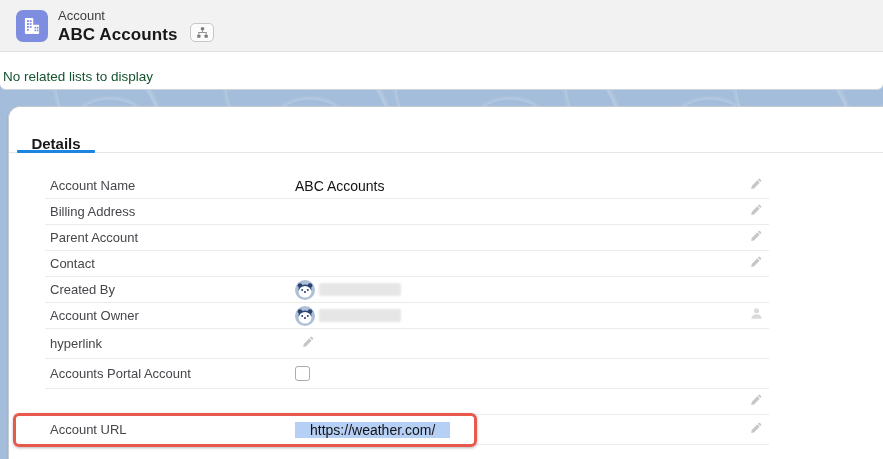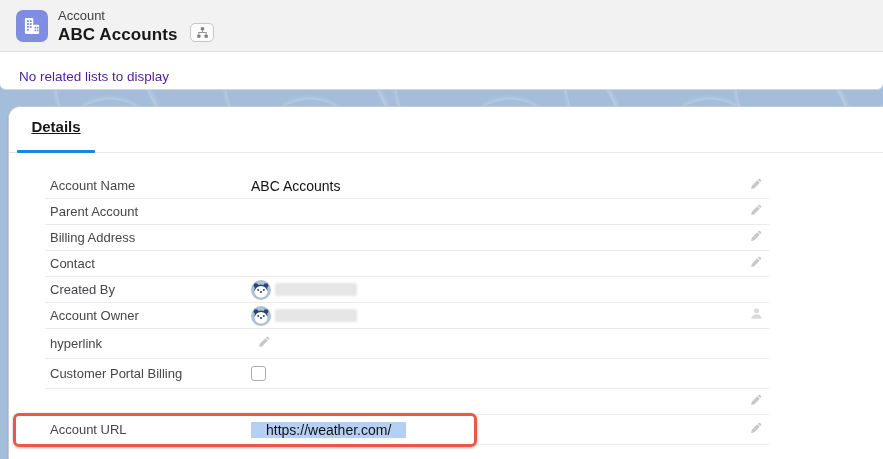--- a/index.html
+++ b/index.html
@@ -34,48 +34,49 @@
     background:#fbfbfb; border:1px solid #c9c7c5; border-radius:5px;
     display:flex; align-items:center; justify-content:center; cursor:pointer;
   }
 
   
   .related-card {
     position:absolute; left:0; top:52px; width:883px; height:38px;
     background:#fff; border-radius:0 0 6px 6px;
     border-bottom:1px solid #cfd5dd;
   }
-  .related-msg { position:absolute; left:3px; top:17px; font-size:13.5px; color:#4c1d95;margin-left:16px; }
+  .related-msg { position:absolute; left:3px; top:17px; font-size:13.5px; color:#14532d; }
 
   
   .details-card {
     position:absolute; left:8px; top:106px; width:875px; height:353px;
     background:#fff; border:1px solid #c6cbd2; border-right:none; border-bottom:none;
     border-radius:12px 0 0 0;
     box-shadow:0 1px 2px rgba(0,0,0,.12);
   }
   .tab-bar {
     position:relative; height:46px; border-bottom:1px solid #e6e6e4;
   }
   .tab-item {
     position:absolute; left:8px; bottom:0; width:78px; height:34px;
-    display:flex; align-items:flex-start; justify-content:center; cursor:pointer;text-decoration:underline;
+    display:flex; align-items:flex-end; justify-content:center; cursor:pointer;
   }
   .tab-label { font-size:15px; font-weight:700; color:#181818; }
   .tab-underline {
     position:absolute; left:0; bottom:-1px; width:100%; height:3px;
     background:#1b85e0; border-radius:1px;
   }
 
   
   .fields { margin:20px 0 0 36px; width:724px; }
   .row {
     position:relative; display:flex; align-items:center;
     height:26px; padding-left:5px;
     border-bottom:1px solid #ebebea;
+    gap:44px;
   }
   .row.tall { height:30px; }
   .f-label { flex:0 0 201px; font-size:13px; color:#46464b; }
   .f-value { flex:1 1 auto; display:flex; align-items:center; gap:4px; font-size:14px; color:#121212; min-width:0; }
   .f-action { flex:0 0 26px; display:flex; align-items:center; justify-content:center; }
   .f-action svg { cursor:pointer; }
   .sel { background:#b6d0f5; padding:0 15px; }
   .redacted { width:82px; height:13px; background:#e6e6e6; border-radius:2px; filter:blur(1.3px); }
   .avatar { width:20px; height:20px; flex:0 0 20px; }
   .checkbox {
@@ -144,32 +145,32 @@
         <div class="f-value">
           <span>ABC Accounts</span>
         </div>
         <span class="f-action">
           <span><svg width="14" height="14" viewBox="0 0 16 16" fill="#c9c7c5">
               <path d="M11.2 2.1c.3-.3.9-.3 1.2 0l1.5 1.5c.3.3.3.9 0 1.2l-1 1-2.7-2.7 1-1zM9.5 3.8l2.7 2.7-6.5 6.5-3.1.6.5-3.2 6.4-6.6z"></path>
             </svg></span>
         </span>
       </div>
       <div class="row">
+        <span class="f-label">Billing Address</span>
+        <div class="f-value">
+          <span></span>
+        </div>
+        <span class="f-action">
+          <span><svg width="14" height="14" viewBox="0 0 16 16" fill="#c9c7c5">
+              <path d="M11.2 2.1c.3-.3.9-.3 1.2 0l1.5 1.5c.3.3.3.9 0 1.2l-1 1-2.7-2.7 1-1zM9.5 3.8l2.7 2.7-6.5 6.5-3.1.6.5-3.2 6.4-6.6z"></path>
+            </svg></span>
+        </span>
+      </div>
+      <div class="row">
         <span class="f-label">Parent Account</span>
-        <div class="f-value">
-          <span></span>
-        </div>
-        <span class="f-action">
-          <span><svg width="14" height="14" viewBox="0 0 16 16" fill="#c9c7c5">
-              <path d="M11.2 2.1c.3-.3.9-.3 1.2 0l1.5 1.5c.3.3.3.9 0 1.2l-1 1-2.7-2.7 1-1zM9.5 3.8l2.7 2.7-6.5 6.5-3.1.6.5-3.2 6.4-6.6z"></path>
-            </svg></span>
-        </span>
-      </div>
-      <div class="row">
-        <span class="f-label">Billing Address</span>
         <div class="f-value">
           <span></span>
         </div>
         <span class="f-action">
           <span><svg width="14" height="14" viewBox="0 0 16 16" fill="#c9c7c5">
               <path d="M11.2 2.1c.3-.3.9-.3 1.2 0l1.5 1.5c.3.3.3.9 0 1.2l-1 1-2.7-2.7 1-1zM9.5 3.8l2.7 2.7-6.5 6.5-3.1.6.5-3.2 6.4-6.6z"></path>
             </svg></span>
         </span>
       </div>
       <div class="row">
@@ -224,21 +225,21 @@
       </div>
       <div class="row tall">
         <span class="f-label">hyperlink</span>
         <span class="f-action">
           <span><svg width="14" height="14" viewBox="0 0 16 16" fill="#c9c7c5">
               <path d="M11.2 2.1c.3-.3.9-.3 1.2 0l1.5 1.5c.3.3.3.9 0 1.2l-1 1-2.7-2.7 1-1zM9.5 3.8l2.7 2.7-6.5 6.5-3.1.6.5-3.2 6.4-6.6z"></path>
             </svg></span>
         </span>
       </div>
       <div class="row tall">
-        <span class="f-label">Customer Portal Billing</span>
+        <span class="f-label">Accounts Portal Account</span>
         <div class="f-value">
           <span class="checkbox"></span>
         </div>
         <span class="f-action"></span>
       </div>
       <div class="row">
         <div class="f-value">
           <span></span>
         </div>
         <span class="f-action">

